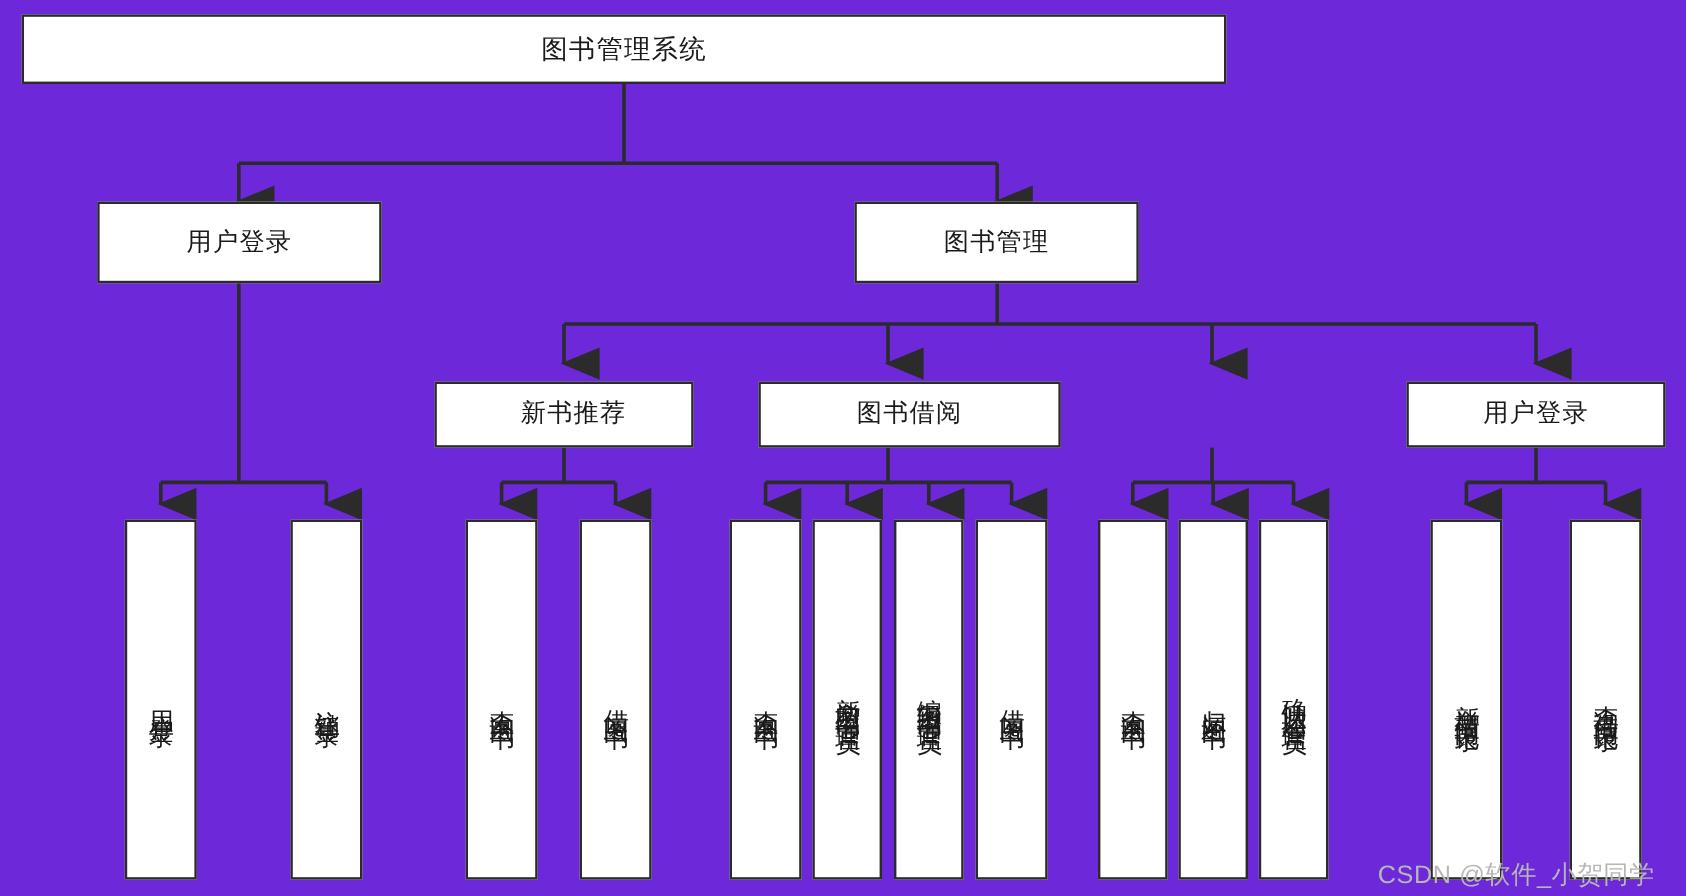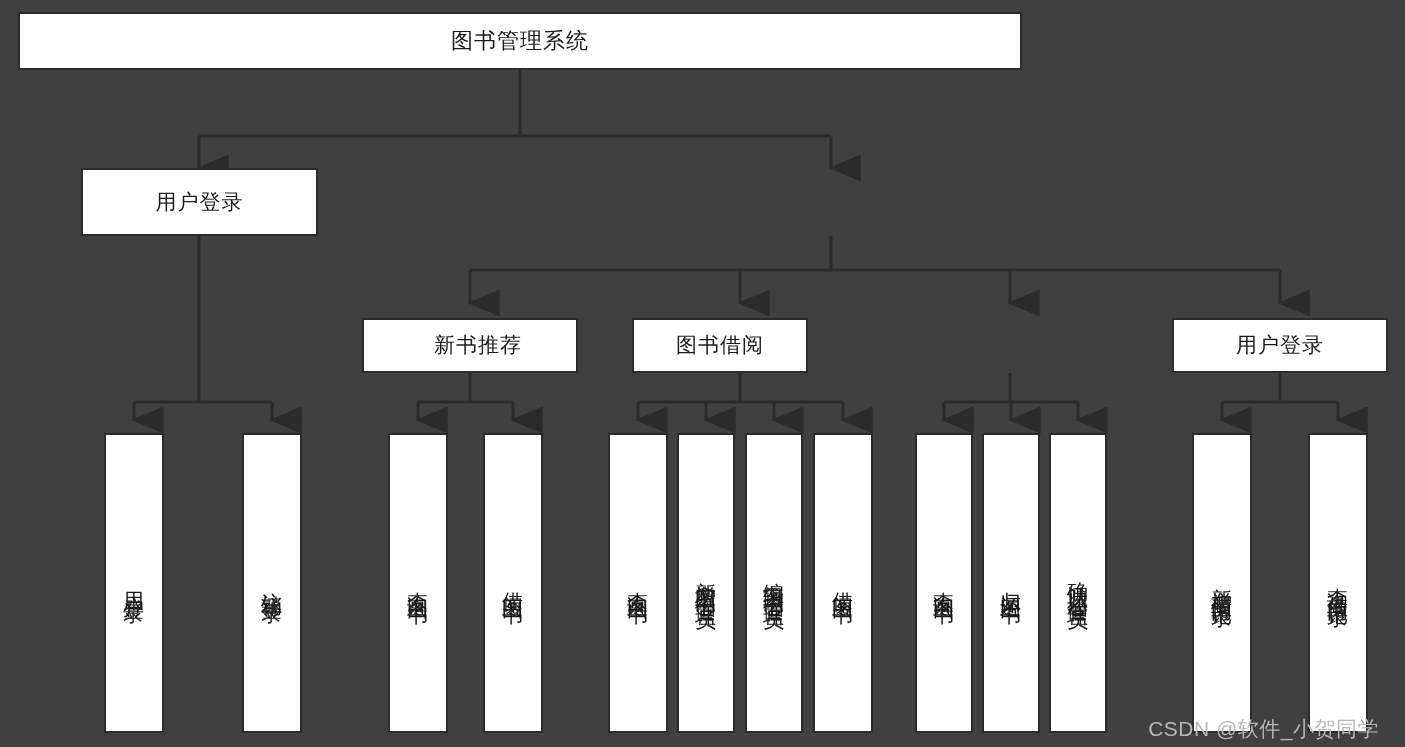--- a/index.html
+++ b/index.html
@@ -8,21 +8,21 @@
     padding: 0;
     background: #ffffff;
   }
   body {
     font-family: "Liberation Sans", "DejaVu Sans", sans-serif;
   }
   #canvas {
     position: relative;
     width: 1405px;
     height: 747px;
-    background: #404040;
+    background: #6d28d9;
     overflow: hidden;
   }
   svg#wires {
     position: absolute;
     left: 0;
     top: 0;
     width: 1405px;
     height: 747px;
     pointer-events: none;
   }
@@ -136,25 +136,28 @@
     </g>
   </svg>
 
   <div class="node h-node root" style="left:18px; top:12px; width:1004px; height:58px;">
     <span class="lbl">图书管理系统</span>
   </div>
 
   <div class="node h-node" style="left:81px; top:168px; width:237px; height:68px;">
     <span class="lbl">用户登录</span>
   </div>
+  <div class="node h-node" style="left:712px; top:168px; width:237px; height:68px;">
+    <span class="lbl">图书管理</span>
+  </div>
 
   <div class="node h-node" style="left:362px; top:318px; width:216px; height:55px;padding-left:16px;">
     <span class="lbl">新书推荐</span>
   </div>
-  <div class="node h-node" style="left:632px; top:318px; width:176px; height:55px;">
+  <div class="node h-node" style="left:632px; top:318px; width:252px; height:55px;">
     <span class="lbl">图书借阅</span>
   </div>
   <div class="node h-node" style="left:1172px; top:318px; width:216px; height:55px;">
     <span class="lbl">用户登录</span>
   </div>
 
   <div class="node v-node" style="left:104px; top:433px; width:60px; height:300px;">
     <span class="lbl">用户登录</span>
   </div>
   <div class="node v-node" style="left:242px; top:433px; width:60px; height:300px;">

